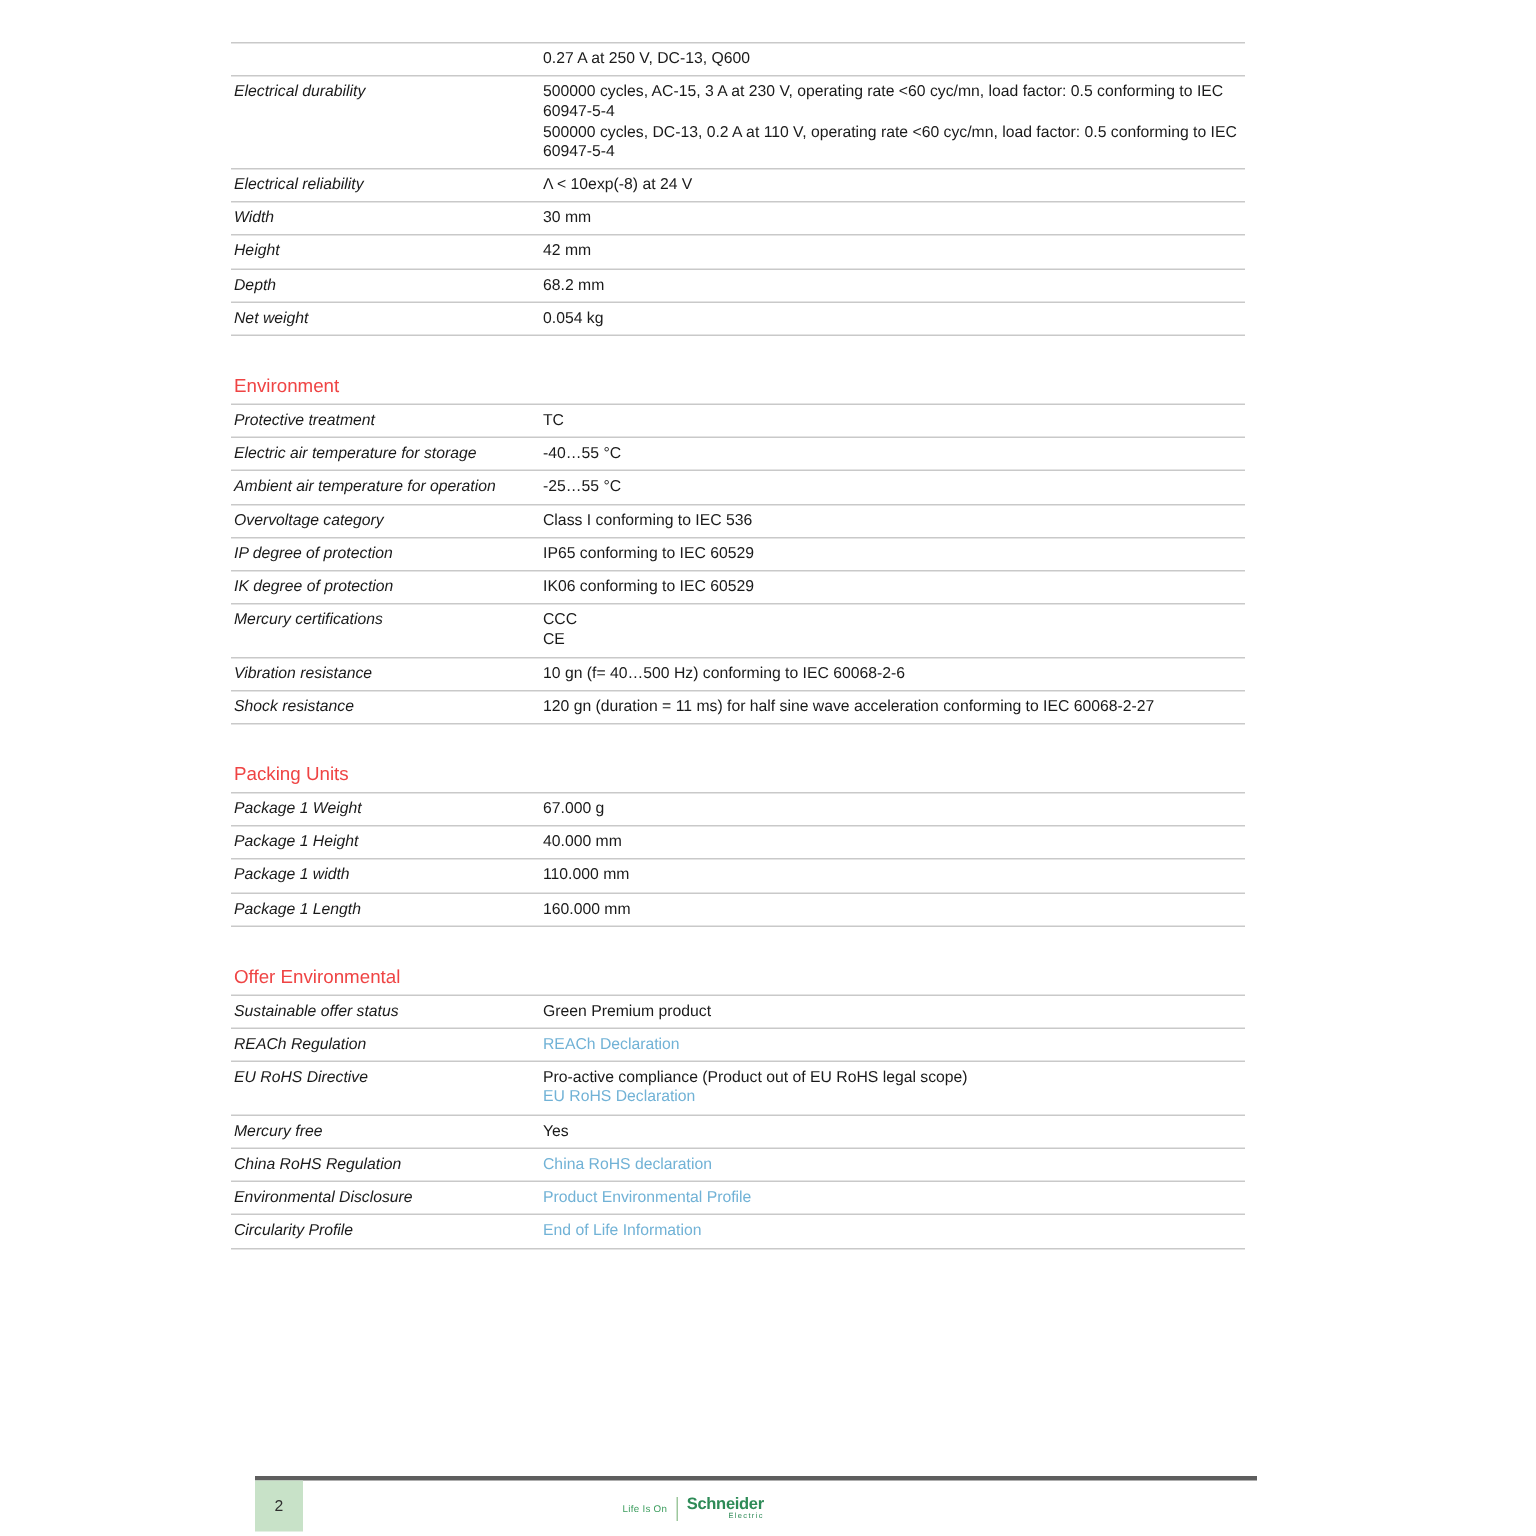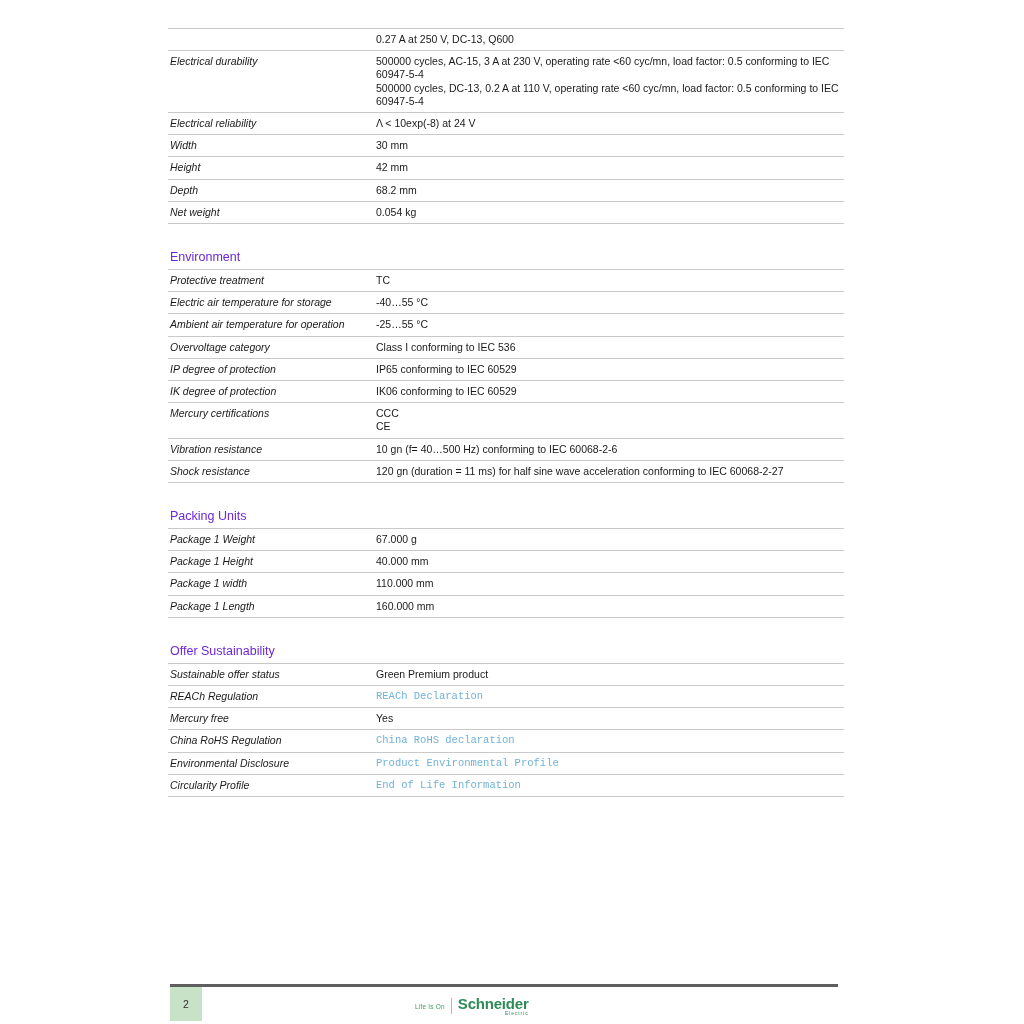--- a/index.html
+++ b/index.html
@@ -10,21 +10,21 @@
   body {
     width: 1024px;
     height: 1024px;
     font-family: "Liberation Sans", sans-serif;
     color: #1a1a1a;
     position: relative;
     overflow: hidden;
   }
   .page {
     position: absolute;
-    left: 168px;
+    left: 154px;
     top: 0;
     width: 668px;
   }
 
   
   .spec-table {
     width: 668px;
     border-collapse: collapse;
     table-layout: fixed;
     margin: 0;
@@ -40,26 +40,25 @@
   .spec-table tr:first-child td {
     border-top: 1px solid #c9c9c9;
   }
   .col-label { width: 202px; font-style: italic; }
   .col-value { width: 466px; }
 
   .val-line { display: block; }
   .link {
     color: #71b2d6;
     display: block;
-    font-family: Liberation Mono, monospace;
   }
 
   
   .section-heading {
-    color: #6d28d9;
+    color: #ef4444;
     font-size: 12.5px;
     line-height: 15px;
     font-weight: normal;
     margin: 0 0 4px 2px;
     padding: 0;
   }
   .section-gap { height: 26px; }
 
   
   .footer {
@@ -108,21 +107,21 @@
   .brand-divider {
     width: 1px;
     height: 16px;
     background: #9dc79d;
   }
   .brand-mark {
     padding-left: 6px;
     line-height: 1;
   }
   .brand-name {
-    font-size: 15px;
+    font-size: 11px;
     font-weight: bold;
     color: #2e8b57;
     letter-spacing: -0.2px;
     display: block;
   }
   .brand-sub {
     font-size: 5px;
     color: #2e8b57;
     letter-spacing: 0.9px;
     display: block;
@@ -268,33 +267,40 @@
           </tr>
           <tr>
             <td class="col-label">Package 1 Length</td>
             <td class="col-value">
               <span class="val-line">160.000 mm</span>
             </td>
           </tr>
         </tbody>
       </table>
       <div class="section-gap"></div>
-      <div class="section-heading">Offer Sustainability</div>
+      <div class="section-heading">Offer Environmental</div>
       <table class="spec-table">
         <tbody>
           <tr>
             <td class="col-label">Sustainable offer status</td>
             <td class="col-value">
               <span class="val-line">Green Premium product</span>
             </td>
           </tr>
           <tr>
             <td class="col-label">REACh Regulation</td>
             <td class="col-value">
               <span class="val-line link">REACh Declaration</span>
+            </td>
+          </tr>
+          <tr>
+            <td class="col-label">EU RoHS Directive</td>
+            <td class="col-value">
+              <span class="val-line">Pro-active compliance (Product out of EU RoHS legal scope)</span>
+              <span class="val-line link">EU RoHS Declaration</span>
             </td>
           </tr>
           <tr>
             <td class="col-label">Mercury free</td>
             <td class="col-value">
               <span class="val-line">Yes</span>
             </td>
           </tr>
           <tr>
             <td class="col-label">China RoHS Regulation</td>

